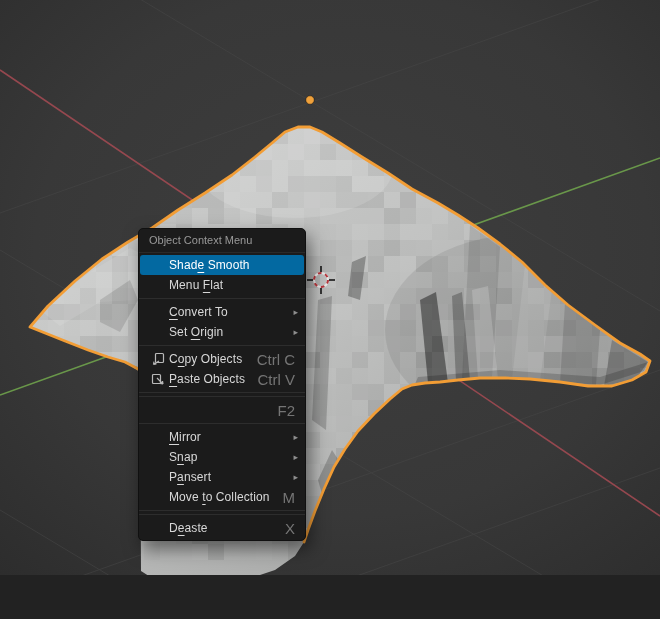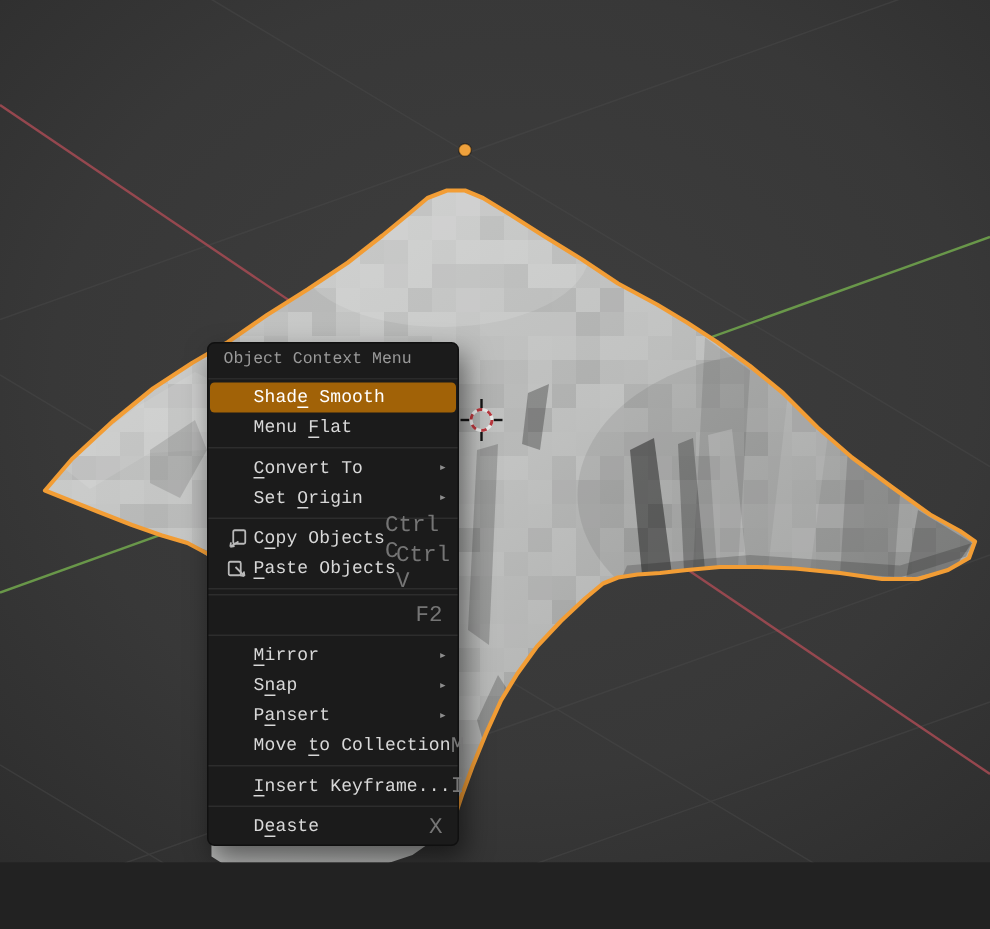--- a/index.html
+++ b/index.html
@@ -1,28 +1,28 @@
 <!DOCTYPE html>
 <html><head>
 <meta charset="utf-8">
 <style>
   html,body{margin:0;padding:0;background:#222;}
   #stage{position:relative;width:660px;height:575px;overflow:hidden;
-         font-family:Liberation Mono, monospace;
+         font-family:Liberation Sans, sans-serif;
          background:radial-gradient(ellipse 560px 480px at 52% 44%, #3e3e3e 0%, #383838 55%, #2a2a2a 100%);}
   #viewport-svg{position:absolute;left:0;top:0;}
   
   #context-menu{position:absolute;left:138px;top:228px;width:168px;box-sizing:border-box;
     background:#1b1b1b;border:1px solid #101010;border-radius:5px;
     box-shadow:4px 8px 18px rgba(0,0,0,.5);padding-bottom:2px;z-index:5;}
   .menu-header{height:23px;line-height:23px;padding-left:10px;font-size:11px;color:#999;
     border-bottom:1px solid #2a2a2a;margin-bottom:2px;}
   .menu-item{position:relative;height:20px;display:flex;align-items:center;
     margin:0 1px;border-radius:3px;color:#d8d8d8;font-size:12px;cursor:default;}
-  .menu-item.hl{background:#a16207;color:#fff;}
+  .menu-item.hl{background:#0369a1;color:#fff;}
   .menu-item .icon-slot{width:22px;margin-left:7px;display:flex;align-items:center;justify-content:center;flex:0 0 22px;}
   .menu-item .lbl{white-space:nowrap;letter-spacing:.1px;}
   .accel{text-decoration:underline;text-decoration-thickness:1px;text-underline-offset:2.5px;}
   .menu-item .sc{margin-left:auto;margin-right:9px;font-size:15px;color:#757575;}
   .menu-item .sub{margin-left:auto;margin-right:6px;font-size:9px;color:#8e8e8e;}
   .menu-sep{height:1px;background:#2d2d2d;margin:3px 0;}
   .mi-svg{stroke:#b9b9b9;fill:none;stroke-width:1.2;}
 </style>
 </head>
 <body>
@@ -1307,25 +1307,20 @@
           <span class="icon-slot"></span>
           <span class="lbl"><span>P</span><span class="accel">a</span><span>nsert</span></span>
           <span class="sub">▸</span>
         </div>
         <div class="menu-item">
           <span class="icon-slot"></span>
           <span class="lbl"><span>Move </span><span class="accel">t</span><span>o Collection</span></span>
           <span class="sc">M</span>
         </div>
         <div class="menu-sep"></div>
-        <div class="menu-item">
-          <span class="icon-slot"></span>
-          <span class="lbl"><span></span><span class="accel">I</span><span>nsert Keyframe...</span></span>
-          <span class="sc">I</span>
-        </div>
         <div class="menu-sep"></div>
         <div class="menu-item">
           <span class="icon-slot"></span>
           <span class="lbl"><span>D</span><span class="accel">e</span><span>aste</span></span>
           <span class="sc">X</span>
         </div>
       </div>
   </div>
 </div>
 

